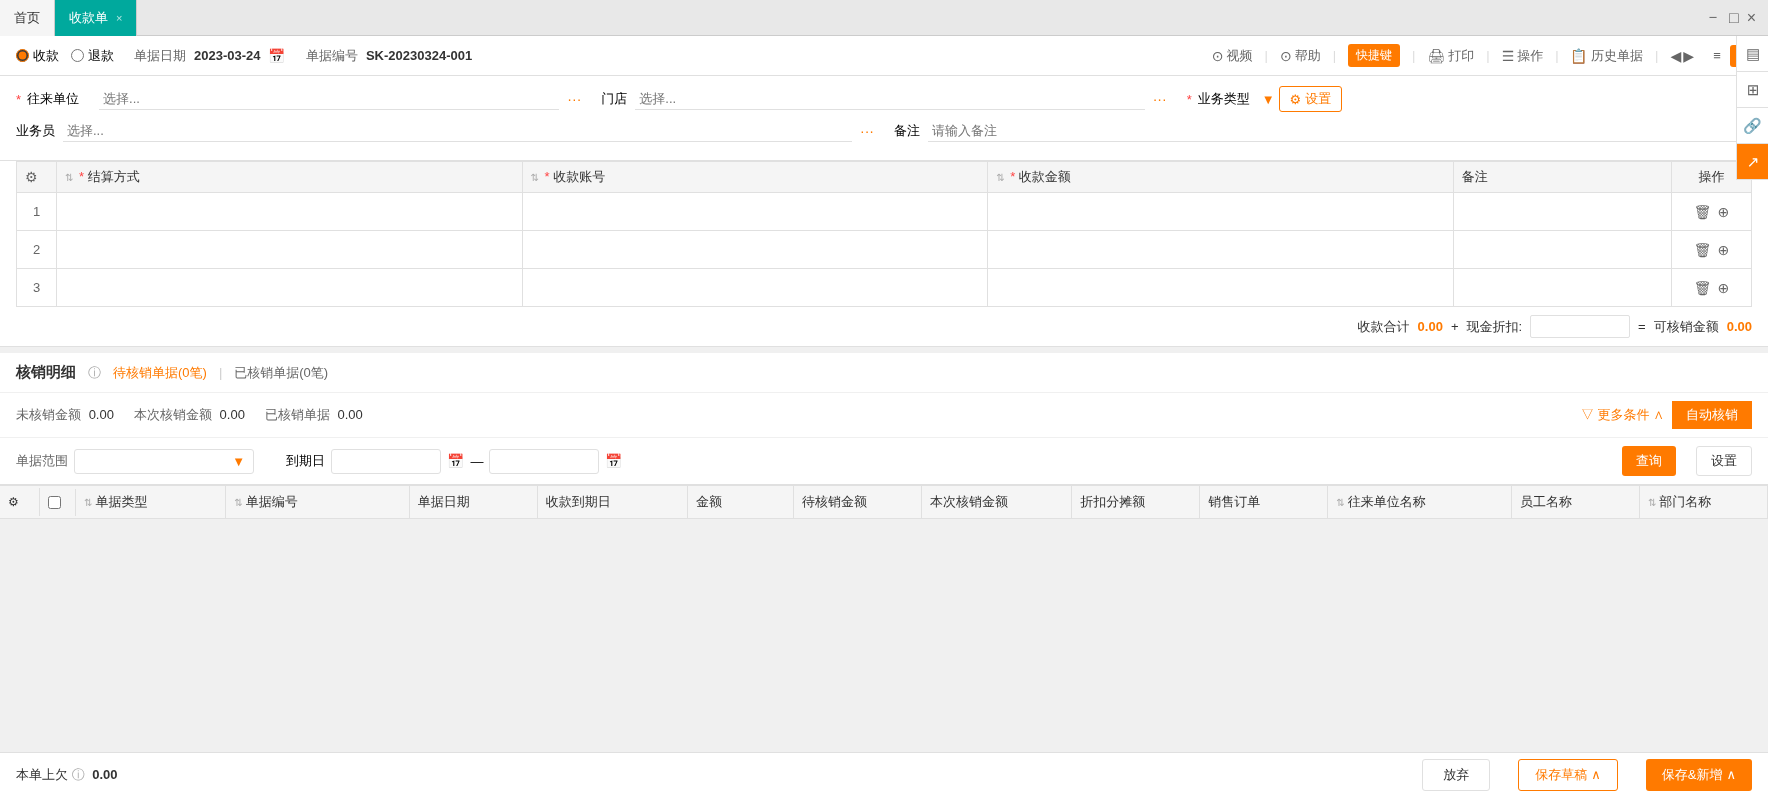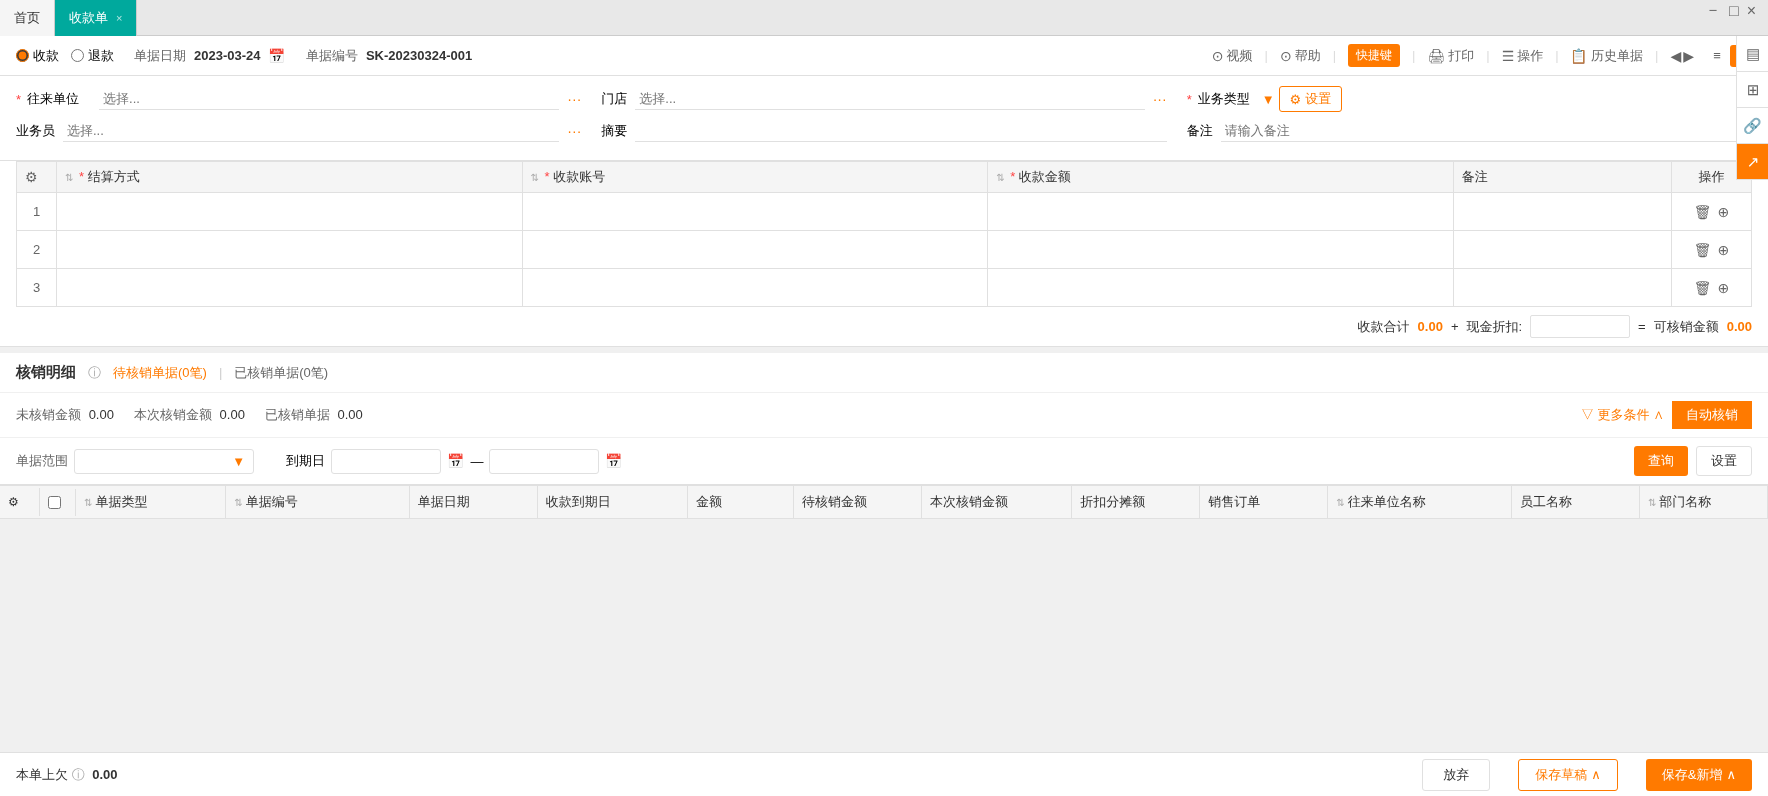--- a/index.html
+++ b/index.html
@@ -1,20 +1,20 @@
 <!DOCTYPE html>
 <html><head>
   <meta charset="utf-8">
   <style>
     * { box-sizing: border-box; margin: 0; padding: 0; font-family: 'Microsoft YaHei', Arial, sans-serif; font-size: 13px; }
     body { background: #f0f0f0; width: 1768px; height: 796px; overflow: hidden; }
 
     
     .tab-bar {
-      display: flex; align-items: flex-start; background: #e8e8e8; height: 36px;
+      display: flex; align-items: center; background: #e8e8e8; height: 36px;
       border-bottom: 1px solid #ccc; position: relative;
     }
     .tab-item {
       display: flex; align-items: center; padding: 0 14px; height: 36px;
       cursor: pointer; font-size: 13px; color: #333; border-right: 1px solid #ccc;
     }
     .tab-item.home { background: #f5f5f5; color: #333; }
     .tab-item.active { background: #00a99d; color: #fff; }
     .tab-item .close-btn { margin-left: 8px; font-size: 11px; opacity: 0.7; cursor: pointer; }
     .tab-bar-right { margin-left: auto; display: flex; align-items: center; gap: 8px; padding-right: 12px; }
@@ -128,21 +128,21 @@
       min-width: 180px; display: flex; align-items: center; justify-content: space-between;
       cursor: pointer; background: #fff;
     }
     .filter-select .arrow { color: #ff7a00; }
     .filter-date { display: flex; align-items: center; gap: 6px; margin-left: 20px; }
     .date-input {
       border: 1px solid #e0e0e0; padding: 4px 8px; border-radius: 3px;
       width: 110px; outline: none; font-size: 13px;
     }
     .cal-icon { color: #ff7a00; cursor: pointer; font-size: 14px; }
-    .filter-right { margin-left: auto; display: flex; gap: 8px; }
+    .filter-right { margin-left: auto; display: flex; gap: 20px; }
     .query-btn {
       background: #ff7a00; color: #fff; border: none; padding: 5px 14px;
       border-radius: 3px; cursor: pointer;
     }
     .set-btn {
       border: 1px solid #e0e0e0; background: #fff; padding: 5px 14px;
       border-radius: 3px; cursor: pointer; color: #333;
     }
 
     
@@ -296,24 +296,20 @@
         <span>⚙</span>
         <span>设置</span>
       </button>
     </div>
   </div>
   <div class="form-row">
     <div class="form-field" style="flex:2;">
       <span style="margin-right:4px;">业务员</span>
       <input type="text" placeholder="选择..." style="">
       <span class="more-btn">···</span>
-    </div>
-    <div class="form-field" style="flex:2;margin-left:20px;">
-      <span style="margin-right:4px;">摘要</span>
-      <input type="text" style="">
     </div>
     <div class="form-field" style="flex:2;margin-left:20px;">
       <span style="margin-right:4px;">备注</span>
       <input type="text" placeholder="请输入备注" style="">
     </div>
   </div>
 </div>
 
 <div class="data-table-wrap">
   <table class="data-table">

